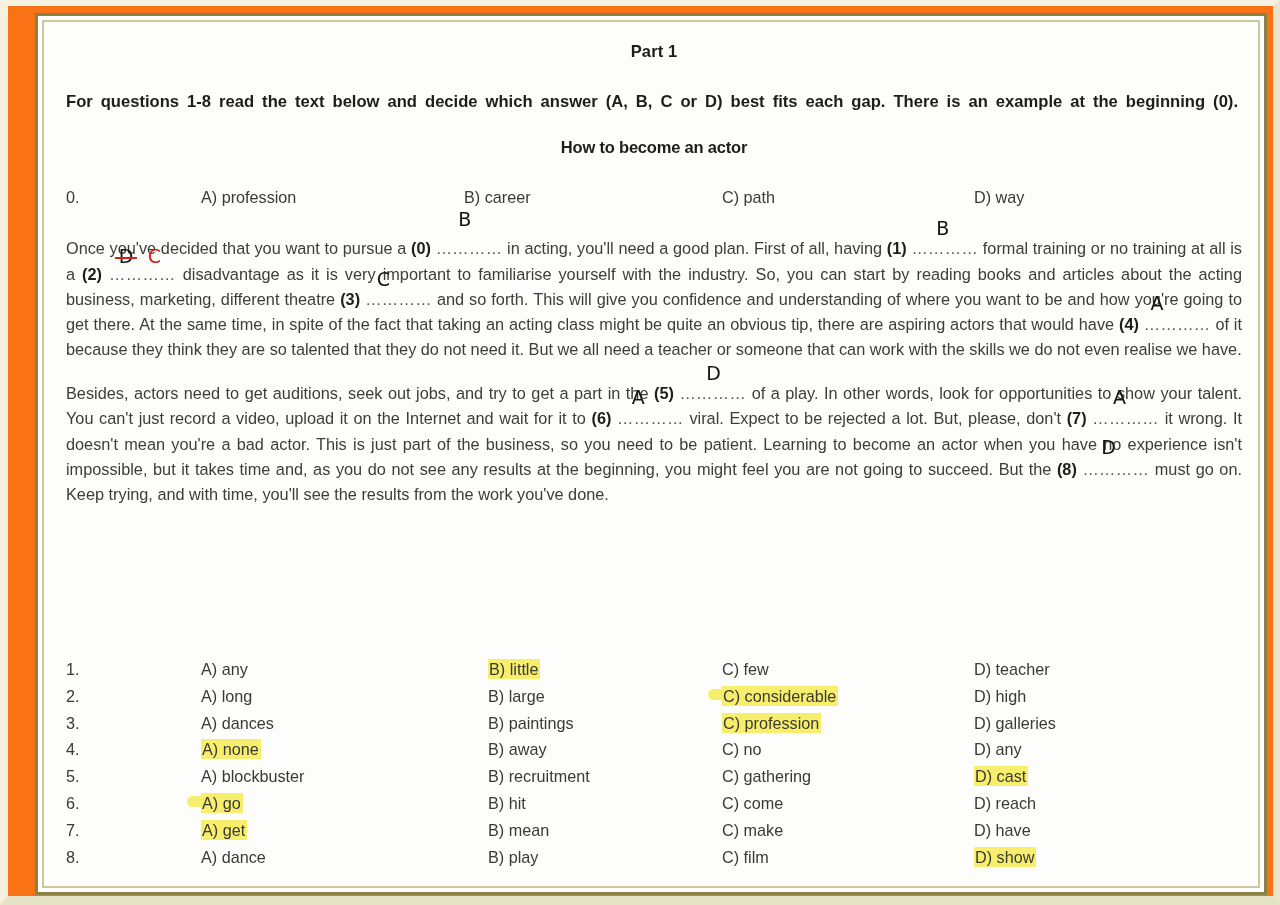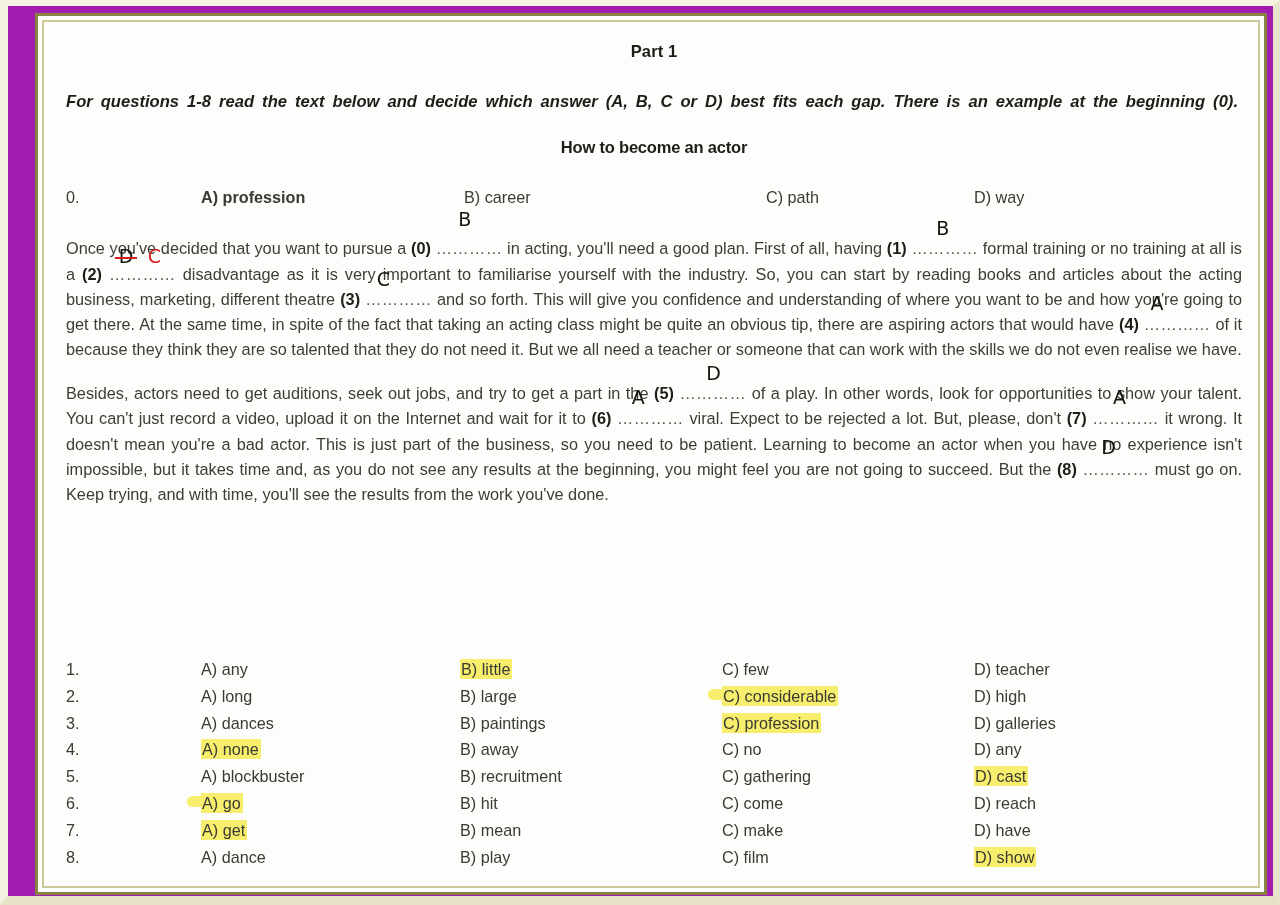--- a/index.html
+++ b/index.html
@@ -12,21 +12,21 @@
     height: 905px;
     font-family: "Liberation Sans", sans-serif;
     overflow: hidden;
   }
   .page-frame {
     position: absolute;
     left: 0; top: 0;
     width: 1280px;
     height: 905px;
     box-sizing: border-box;
-    background: #a21caf;
+    background: #f97316;
     border-left: 8px solid #f4f1df;
     border-top: 6px solid #f6f3e2;
     border-right: 7px solid #e9e5cc;
     border-bottom: 9px solid #e6e2c6;
   }
   .frame-outer {
     position: absolute;
     left: 27px; top: 7px;
     width: 1232px;
     height: 882px;
@@ -63,21 +63,20 @@
 
   .instructions {
     margin-top: 29px;
     font-weight: bold;
     font-size: 16.6px;
     line-height: 1.46;
     text-align: justify;
     text-justify: inter-word;
     color: #1d1d1a;
     padding-right: 4px;
-    font-style: italic;
   }
   .instructions::after {
     content: "";
     display: inline-block;
     width: 100%;
   }
 
   .text-title {
     text-align: center;
     font-weight: bold;
@@ -87,23 +86,23 @@
   }
 
   .example-row {
     margin-top: 31px;
     position: relative;
     height: 24px;
     font-size: 16.2px;
     color: #3a3a33;
   }
   .example-row .col-num { position: absolute; left: 0; }
-  .example-row .col-a { position: absolute; left: 135px; font-weight: bold; }
+  .example-row .col-a { position: absolute; left: 135px; }
   .example-row .col-b { position: absolute; left: 398px; }
-  .example-row .col-c { position: absolute; left: 656px; margin-left: 44px; }
+  .example-row .col-c { position: absolute; left: 656px; }
   .example-row .col-d { position: absolute; left: 908px; }
 
   .passage {
     margin-top: 24px;
     font-size: 16.3px;
     line-height: 1.545;
     text-align: justify;
     text-justify: inter-word;
     color: #3d3d36;
     position: relative;
@@ -148,21 +147,21 @@
     font-size: 16.2px;
     color: #3a3a33;
   }
   .ans-row {
     position: relative;
     height: 26.8px;
   }
   .ans-row .col { position: absolute; white-space: nowrap; }
   .ans-row .col-num { left: 0; }
   .ans-row .col-a { left: 135px; }
-  .ans-row .col-b { left: 394px; text-align: center; }
+  .ans-row .col-b { left: 422px; text-align: center; }
   .ans-row .col-c { left: 656px; }
   .ans-row .col-d { left: 908px; }
   .hl {
     background: #f7ee6d;
     padding: 1px 2px 1px 1px;
     box-decoration-break: clone;
     -webkit-box-decoration-break: clone;
   }
   .hl-smear::before {
     content: "";

